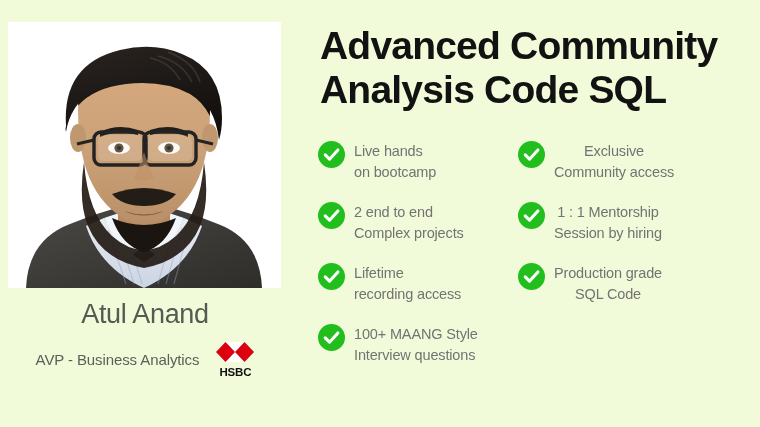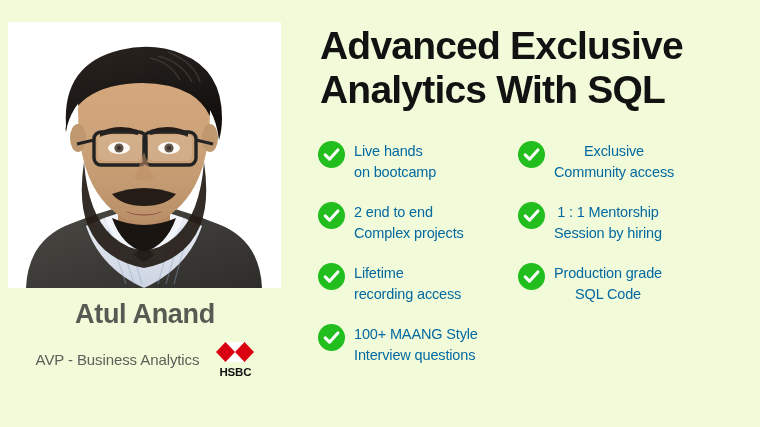--- a/index.html
+++ b/index.html
@@ -27,21 +27,21 @@
 
   
   .presenter{
     position:absolute;
     left:0; top:300px;
     width:290px;
     text-align:center;
   }
   .presenter-name{
     font-size:27px;
-    font-weight:bold;
+    font-weight:normal;
     color:#565a52;
     letter-spacing:-0.3px;
     line-height:1.1;
   }
   .presenter-role-row{
     margin-top:12px;
     display:flex;
     align-items:center;
     justify-content:center;
     gap:17px;
@@ -96,21 +96,21 @@
     margin-bottom:19px;
   }
   .check-icon{
     flex:0 0 auto;
     width:27px; height:27px;
     margin-top:1px;
   }
   .check-icon svg{ display:block; }
   .feature-lines{
     font-size:14.5px;
-    color:#0369a1;
+    color:#737373;
     line-height:1.42;
     letter-spacing:-0.15px;
     padding-top:1px;
   }
   .feature-lines span{ display:block; white-space:nowrap; }
 </style>
 </head>
 <body>
 
 <div class="photo-wrap">
@@ -217,22 +217,22 @@
         <polygon points="0,10 9.5,0 28.5,0 38,10 28.5,20 9.5,20" fill="#DB0011"></polygon>
         <polygon points="9.5,0 28.5,0 19,10" fill="#ffffff"></polygon>
         <polygon points="9.5,20 28.5,20 19,10" fill="#ffffff"></polygon>
       </svg>
       <span class="hsbc-word">HSBC</span>
     </div>
   </div>
 </div>
 
 <div class="course-title">
-  <div>Advanced Exclusive</div>
-  <div>Analytics With SQL</div>
+  <div>Advanced Community</div>
+  <div>Analysis Code SQL</div>
 </div>
 
 <div class="features">
 
   <div class="feature-col left">
 
     <div class="feature-item">
       <span class="check-icon">
         <svg width="27" height="27" viewBox="0 0 27 27">
           <circle cx="13.5" cy="13.5" r="13.5" fill="#21BE1E"></circle>

